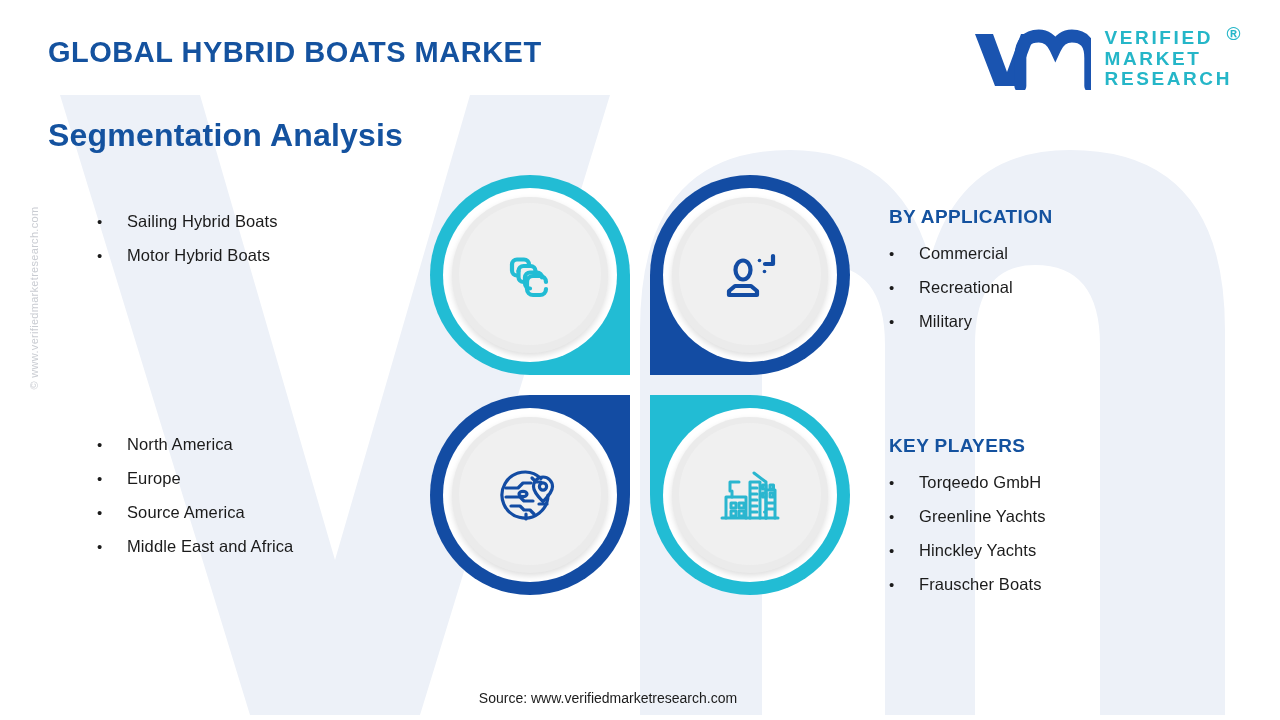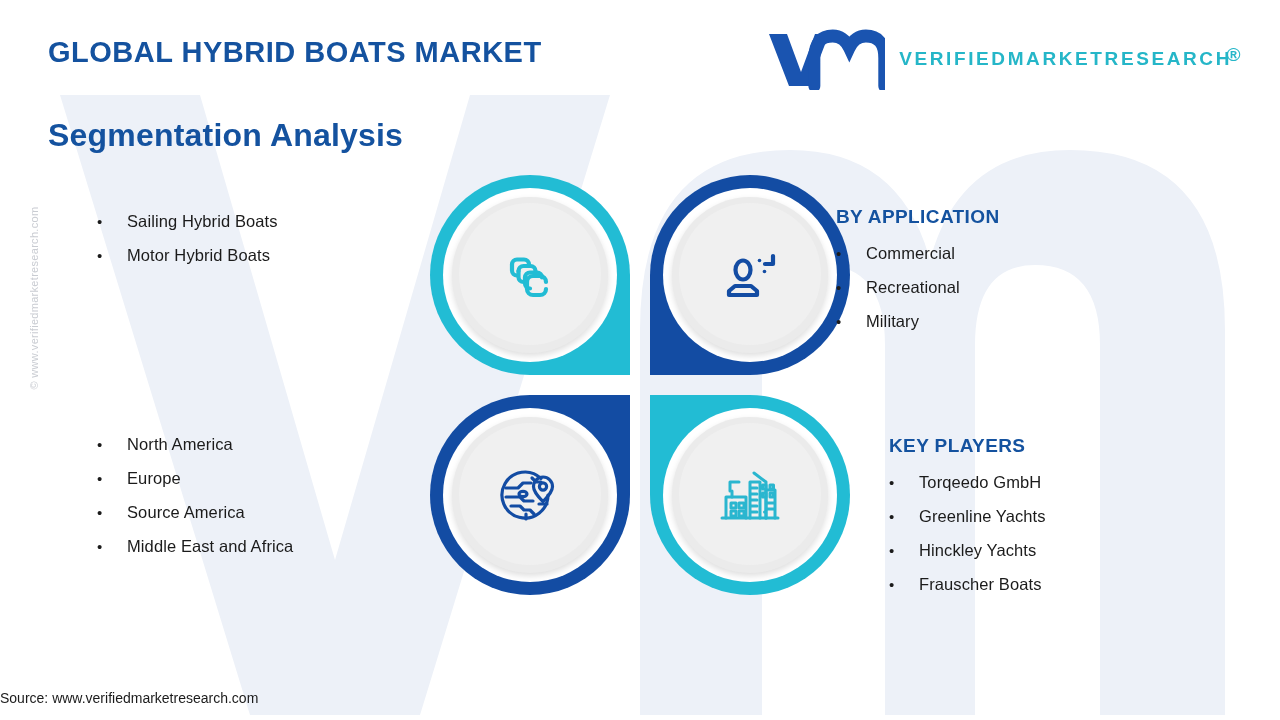--- a/index.html
+++ b/index.html
@@ -27,21 +27,21 @@
   }
   #subtitle {
     position:absolute; left:48px; top:117px;
     font-size:32px; font-weight:bold; color:#14529f;
     letter-spacing:.2px; z-index:5;
   }
 
   
   #logo { position:absolute; right:48px; top:28px; display:flex; align-items:center; gap:14px; z-index:6; }
   #logo-mark { display:block; }
-  #logo-text { display:flex; flex-direction:row; line-height:1.08; position:relative; }
+  #logo-text { display:flex; flex-direction:column; line-height:1.08; position:relative; }
   #logo-text span {
     font-size:19px; font-weight:bold; letter-spacing:2.6px; color:#25b6c8;
   }
   #logo-reg {
     position:absolute; top:-4px; right:-11px;
     font-size:9px; color:#25b6c8; font-weight:bold; letter-spacing:0;
   }
 
   
   #side-watermark {
@@ -62,21 +62,21 @@
   .seg-list li {
     display:flex; align-items:baseline;
     font-size:16.5px; color:#1b1b1b; margin-bottom:15px;
     letter-spacing:.1px;
   }
   .seg-list li .bul {
     width:30px; flex:none; color:#1b1b1b; font-size:15px; line-height:1;
   }
   #seg-type      { left:97px;  top:212px; }
   #seg-geography { left:97px;  top:435px; }
-  #seg-application { left:836px; top:206px; }
+  #seg-application { left:889px; top:206px; }
   #seg-players   { left:889px; top:435px; }
 
   
   #cluster {
     position:absolute; left:430px; top:175px;
     width:420px; height:420px; z-index:3;
   }
   .petal { position:absolute; width:200px; height:200px; }
   .petal .ring { position:absolute; inset:0; }
   .petal .disc {
@@ -113,21 +113,21 @@
   .ring-players     { background:#22bcd4; }
 
   .ring .hole {
     position:absolute; left:13px; top:13px; width:174px; height:174px;
     border-radius:50%; background:#ffffff;
   }
 
   
   #footer {
     position:absolute; left:0; bottom:14px; width:1216px;
-    text-align:left; font-size:14px; color:#1b1b1b; z-index:5;
+    text-align:center; font-size:14px; color:#1b1b1b; z-index:5;
   }
 </style>
 </head>
 <body>
 
 <svg id="bg-watermark" viewBox="0 0 1280 720">
   <path d="M60 95 L200 95 L335 560 L470 95 L610 95 L420 715 L250 715 Z" fill="#edf1f8"></path>
   <path d="M640 715 L640 330 Q640 150 790 150 Q900 150 930 260 Q960 150 1070 150 Q1225 150 1225 330 L1225 715 L1100 715 L1100 345 Q1100 265 1035 265 Q975 265 975 345 L975 715 L885 715 L885 345 Q885 265 822 265 Q762 265 762 345 L762 715 Z" fill="#edf1f8"></path>
 </svg>
 

